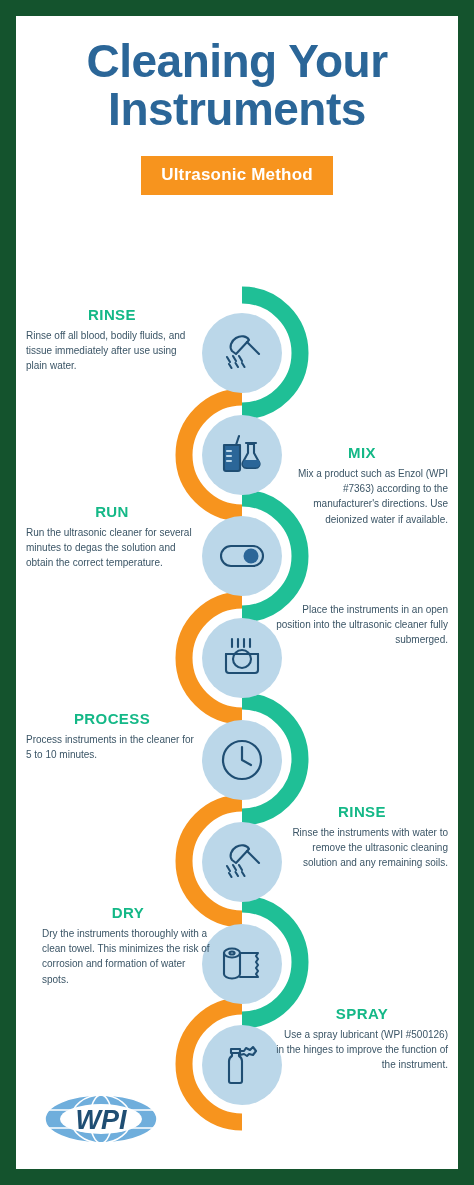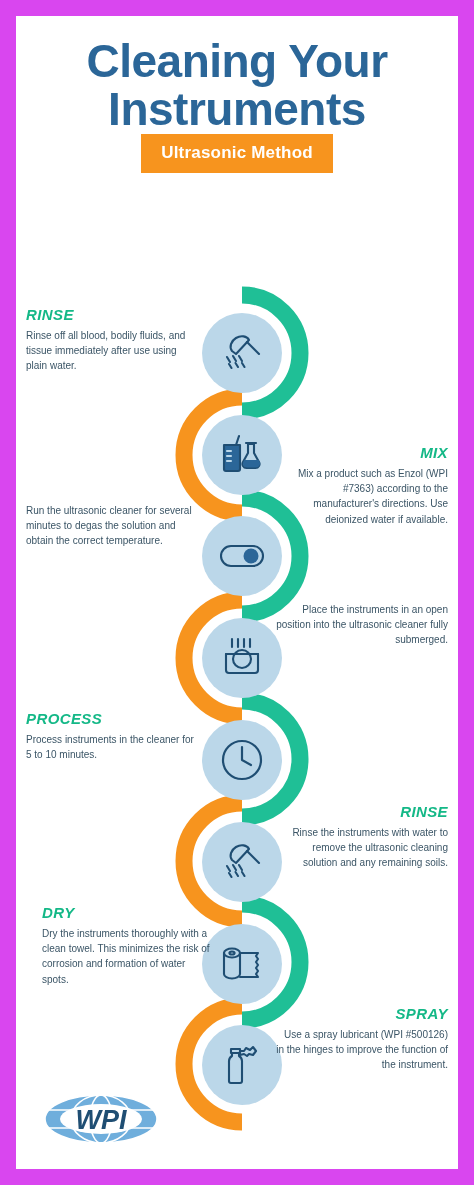--- a/index.html
+++ b/index.html
@@ -5,21 +5,21 @@
 <style>
   html, body {
     margin: 0;
     padding: 0;
     background: #ffffff;
   }
   .poster {
     position: relative;
     width: 474px;
     height: 1185px;
-    background: #d946ef;
+    background: #14532d;
     overflow: hidden;
     font-family: "Liberation Sans", "DejaVu Sans", sans-serif;
     box-sizing: border-box;
   }
   .canvas {
     position: absolute;
     left: 16px;
     top: 16px;
     width: 442px;
     height: 1153px;
@@ -39,20 +39,21 @@
     margin: 0;
     padding: 22px 16px 0 16px;
     color: #2B6698;
     font-size: 46px;
     line-height: 1.04;
     font-weight: bold;
     letter-spacing: -0.5px;
   }
   .title .line { display: block; }
   .badge-wrap {
+    margin-top: 22px;
     text-align: center;
   }
   .badge {
     display: inline-block;
     background: #F7941E;
     color: #ffffff;
     font-size: 17px;
     font-weight: bold;
     padding: 9px 20px 10px 20px;
     letter-spacing: 0.2px;
@@ -75,21 +76,21 @@
   }
   .step.left  { left: 10px;  text-align: left; }
   .step.right { left: 260px; text-align: right; }
 
   .step-title {
     margin: 0 0 5px 0;
     color: #14B887;
     font-size: 15px;
     font-weight: bold;
     letter-spacing: 0.4px;
-    font-style: italic;
+    text-align: center;
   }
   .step-body {
     margin: 0;
     color: #3B5566;
     font-size: 10px;
     line-height: 1.52;
   }
 
   .icon-circle {
     position: absolute;
@@ -219,20 +220,21 @@
 
     <div class="step left" style="top:290px;">
       <p class="step-title">RINSE</p>
       <p class="step-body">Rinse off all blood, bodily fluids, and tissue immediately after use using plain water.</p>
     </div>
     <div class="step right" style="top:384px;margin-top:44px;">
       <p class="step-title">MIX</p>
       <p class="step-body">Mix a product such as Enzol (WPI #7363) according to the manufacturer's directions. Use deionized water if available.</p>
     </div>
     <div class="step left" style="top:487px;">
+      <p class="step-title">RUN</p>
       <p class="step-body">Run the ultrasonic cleaner for several minutes to degas the solution and obtain the correct temperature.</p>
     </div>
     <div class="step right" style="top:586px;">
       <p class="step-body">Place the instruments in an open position into the ultrasonic cleaner fully submerged.</p>
     </div>
     <div class="step left" style="top:694px;">
       <p class="step-title">PROCESS</p>
       <p class="step-body">Process instruments in the cleaner for 5 to 10 minutes.</p>
     </div>
     <div class="step right" style="top:787px;">

